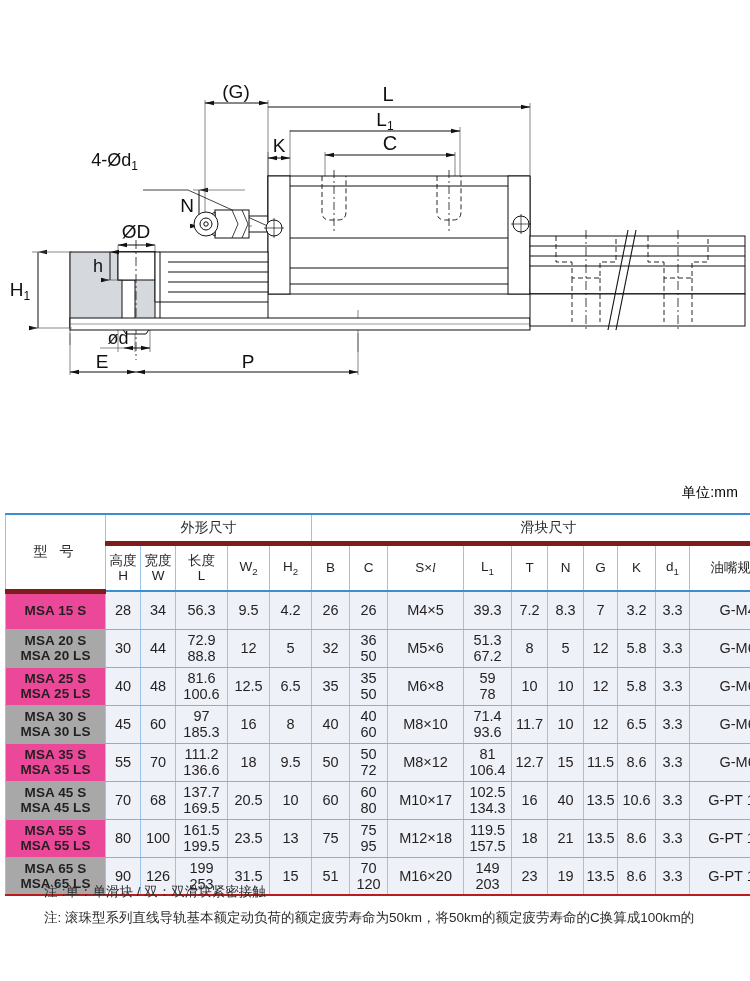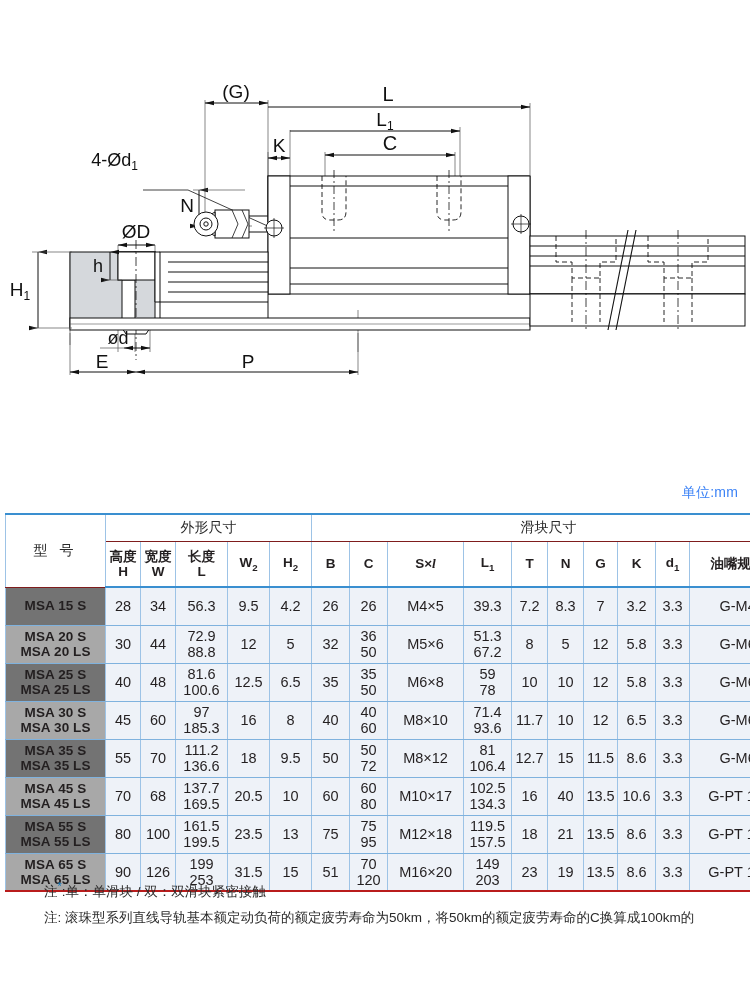--- a/index.html
+++ b/index.html
@@ -12,21 +12,21 @@
     overflow:hidden;
   }
 
   
   #drawing-area{position:absolute;left:0;top:0;width:750px;height:470px;}
   #drawing-svg{display:block;}
 
   
   #unit-note{
     position:absolute;right:12px;top:484px;
-    font-size:14px;color:#3b82f6;letter-spacing:.2px;
+    font-size:14px;color:#000000;letter-spacing:.2px;
   }
 
   
   #spec-table-wrap{position:absolute;left:5px;top:513px;width:740px;}
   table.spec{
     border-collapse:collapse;
     width:740px;
     table-layout:fixed;
     font-size:13.5px;
   }
@@ -35,30 +35,30 @@
     text-align:center;
     vertical-align:middle;
     border-left:1px solid #9dc3e6;
     border-right:1px solid #9dc3e6;
     line-height:1.12;
     color:#231f20;
   }
   
   thead tr.grp th{
     border-top:2px solid #3a8fd0;
-    border-bottom:1px solid #7f1d1d;
+    border-bottom:5px solid #7f1d1d;
     height:26px;
     font-weight:normal;
     font-size:14px;
     color:#2a2a2a;
   }
   thead tr.sub th{
     border-bottom:2px solid #3a8fd0;
     height:44px;
-    font-weight:bold;
+    font-weight:normal;
     font-size:13.5px;
   }
 
   
   th.model-head{
     border-top:2px solid #3a8fd0;
     border-bottom:2px solid #3a8fd0;
     border-left:none;
     font-weight:normal;
     font-size:15px;
@@ -76,21 +76,21 @@
   td.model{
     border-left:none;
     color:#ffffff;
     font-weight:bold;
     font-size:13.5px;
     text-align:left;
     padding-left:8px;
     letter-spacing:.1px;
     white-space:pre-line;
   }
-  tr.blue td.model{background:#737373;margin-left:16px;}
+  tr.blue td.model{background:#ec4899;margin-left:16px;}
   tr.gray td.model{background:#a8a8a8;margin-top:38px;}
   td.two{white-space:pre-line;}
 
   .sub-s{font-size:.72em;vertical-align:sub;}
   .ital{font-style:italic;font-family:"Liberation Serif","DejaVu Serif",serif;}
 
   
   #footnotes{
     position:absolute;left:44px;top:876px;width:700px;
     font-size:13.5px;color:#2b2b2b;line-height:1.95;

